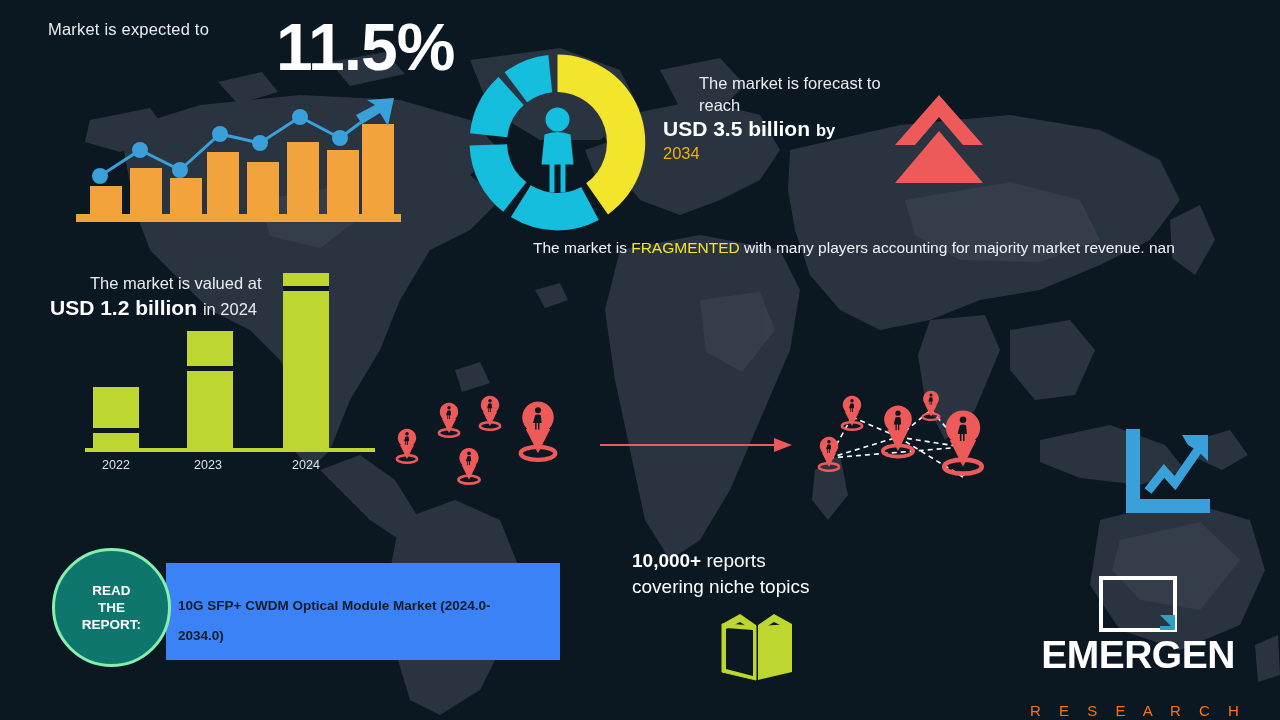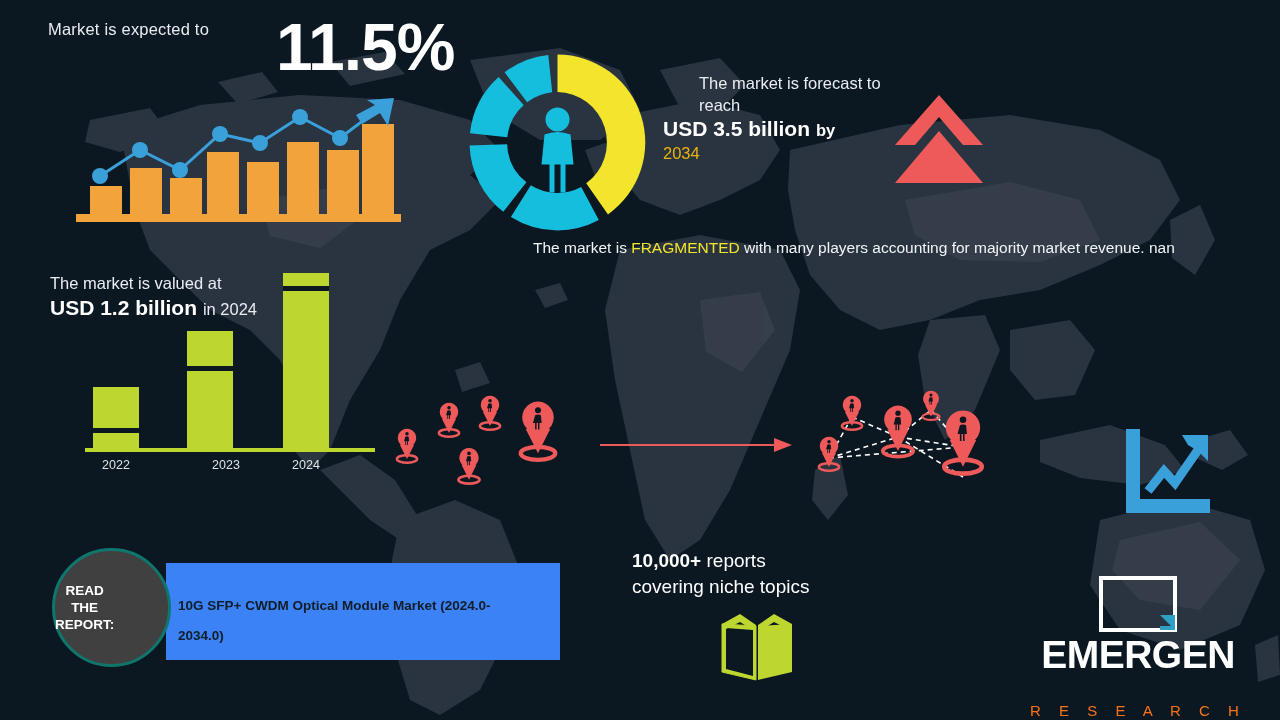--- a/index.html
+++ b/index.html
@@ -30,41 +30,41 @@
   #forecast-value{font-size:21px;font-weight:bold;color:#ffffff;line-height:26px;white-space:nowrap;}
   #forecast-value .by{font-size:16.5px;font-weight:bold;}
   #forecast-year{font-size:16.5px;line-height:21px;color:#eab308;}
 
   
   #fragmented-block{left:533px;top:236px;width:680px;font-size:15.5px;line-height:23px;color:#f2f5f7;}
   #fragmented-block .hl{color:#f2e52b;}
 
   
   #valued-block{left:50px;top:272px;width:330px;}
-  #valued-label{font-size:16.5px;line-height:22px;color:#e9edf1;}
+  #valued-label{font-size:16.5px;line-height:22px;color:#e9edf1;margin-left:40px;}
   #valued-value{font-size:21px;font-weight:bold;color:#ffffff;line-height:27px;white-space:nowrap;}
   #valued-value .yr{font-size:16.5px;font-weight:normal;color:#e9edf1;}
 
   
   #green-chart{left:75px;top:296px;width:300px;height:175px;}
   .gbar{position:absolute;bottom:22px;background:#bed630;}
   .gbar .split{position:absolute;left:0;right:0;height:5px;background:#0b1721;}
   #gaxis{position:absolute;left:10px;right:0;bottom:19px;height:4px;background:#bed630;}
   .gyear{position:absolute;bottom:-1px;font-size:12.5px;color:#dfe4e8;text-align:center;}
 
   
   #report-banner{left:166px;top:563px;width:394px;height:97px;background:#3b82f6;}
   #report-title{
     position:absolute;left:12px;top:28px;width:352px;
     font-size:13.5px;font-weight:bold;line-height:30px;color:#121d26;
   }
   #report-circle{
     left:52px;top:548px;width:113px;height:113px;border-radius:50%;
-    background:#404040;border:3px solid #0f766e;
-    display:flex;align-items:center;
+    background:#0f766e;border:3px solid #86efac;
+    display:flex;align-items:center;justify-content:center;
   }
   #report-circle span{
     font-size:13.5px;font-weight:bold;line-height:17px;color:#ffffff;text-align:center;
   }
 
   
   #reports-block{left:632px;top:548px;width:240px;}
   #reports-count{font-size:19px;line-height:26px;color:#ffffff;}
   #reports-count b{font-weight:bold;}
   #reports-sub{font-size:19px;line-height:26px;color:#ffffff;}
@@ -228,21 +228,21 @@
       <div class="split" style="bottom:16px;"></div>
     </div>
     <div class="gbar" style="left:112px;width:46px;height:118px;">
       <div class="split" style="bottom:78px;"></div>
     </div>
     <div class="gbar" style="left:208px;width:46px;height:176px;">
       <div class="split" style="bottom:158px;"></div>
     </div>
 
     <div class="gyear" style="left:8px;width:66px;">2022</div>
-    <div class="gyear" style="left:118px;width:66px;">2023</div>
+    <div class="gyear" style="left:100px;width:66px;">2023</div>
     <div class="gyear" style="left:198px;width:66px;">2024</div>
   </div>
 
   <svg class="abs" style="left:380px;top:385px;" width="215" height="110" viewBox="0 0 215 110">
     <defs>
       <g id="pin">
         <ellipse cx="0" cy="38" rx="24" ry="9" fill="none" stroke="#ee5a5a" stroke-width="6"></ellipse>
         <path fill="#ee5a5a" d="M0,-34 a22,22 0 1,1 -0.01,0 Z M0,-12 L0,38 Z"></path>
         <path fill="#ee5a5a" d="M-17,4 L0,38 L17,4 Z"></path>
         <g fill="#0b1721">

